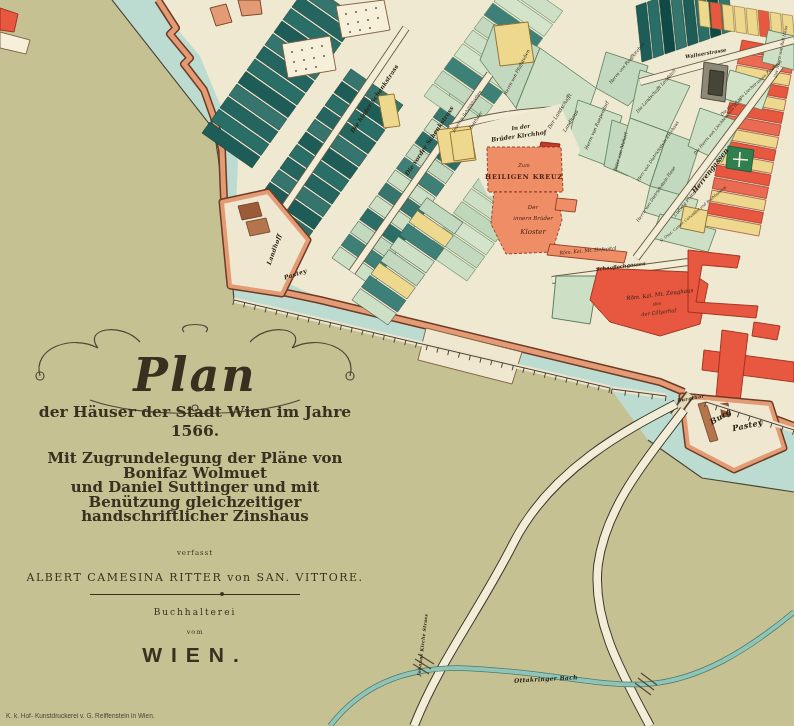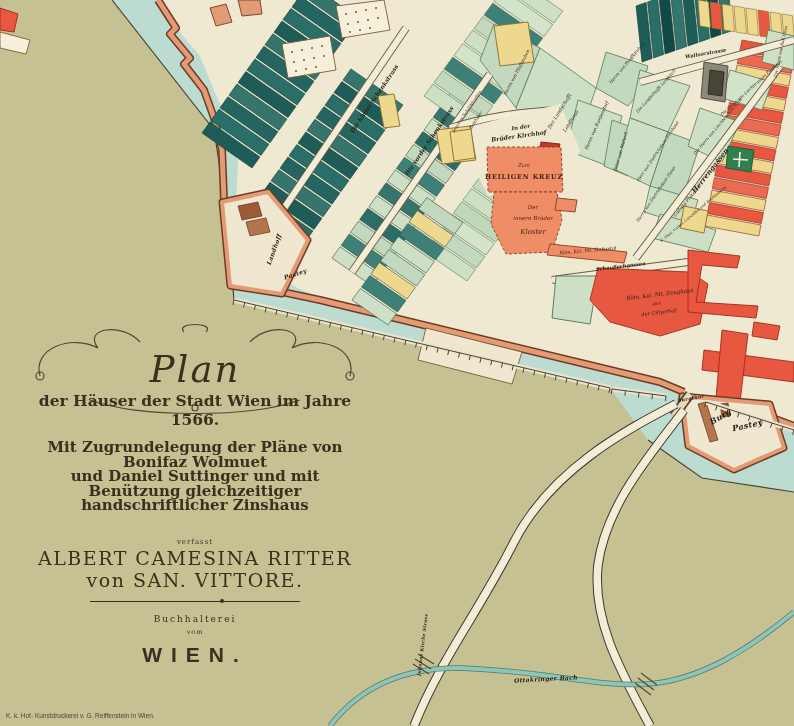--- a/index.html
+++ b/index.html
@@ -3,33 +3,33 @@
 <meta charset="utf-8">
 <style>
   html,body{margin:0;padding:0;background:#888;}
   #stage{position:relative;width:794px;height:726px;overflow:hidden;background:#c6c193;
          font-family:"DejaVu Serif",serif;}
   #map-svg{position:absolute;left:0;top:0;}
   
   #cartouche{position:absolute;left:26px;top:320px;width:338px;text-align:center;
              color:#39301f;}
   .c-flourish{position:absolute;left:0;top:0;width:338px;height:96px;}
-  .c-title{position:relative;font-size:37px;font-style:italic;font-weight:normal;
+  .c-title{position:relative;font-size:46px;font-style:italic;font-weight:bold;
            padding-top:28px;letter-spacing:2px;}
   .c-line-big{font-size:15.5px;font-weight:bold;line-height:19px;}
   .c-gap1{margin-top:22px;}
   .c-line-mid{font-size:15px;font-weight:bold;line-height:14.5px;}
   .c-gap2{margin-top:11px;}
   .c-tiny{font-size:7px;line-height:10px;letter-spacing:1px;margin-top:2px;}
-  .c-author{font-size:19px;letter-spacing:1.5px;margin-top:0;}
+  .c-author{font-size:11px;letter-spacing:1.5px;margin-top:13px;}
   .c-divider{width:210px;border-top:1.2px solid #39301f;margin:10px auto 0;position:relative;}
   .c-divider i{position:absolute;left:62%;top:-3px;width:4px;height:4px;background:#39301f;
                border-radius:50%;}
   .c-heraus{font-size:9px;letter-spacing:2px;margin-top:12px;}
-  .c-vom{font-size:6.5px;letter-spacing:1px;margin-top:4px;}
+  .c-vom{font-size:6.5px;letter-spacing:1px;margin-top:11px;}
   .c-publisher{font-family:"Liberation Sans",sans-serif;font-weight:bold;font-size:13px;
                margin-top:7px;}
   .c-city{font-family:"Liberation Sans",sans-serif;font-weight:bold;font-size:21px;
           letter-spacing:9px;margin-top:7px;}
   #imprint{position:absolute;left:6px;top:712px;font-size:6.5px;color:#4a4436;
            font-family:"Liberation Sans",sans-serif;}
 </style>
 </head>
 <body>
 

